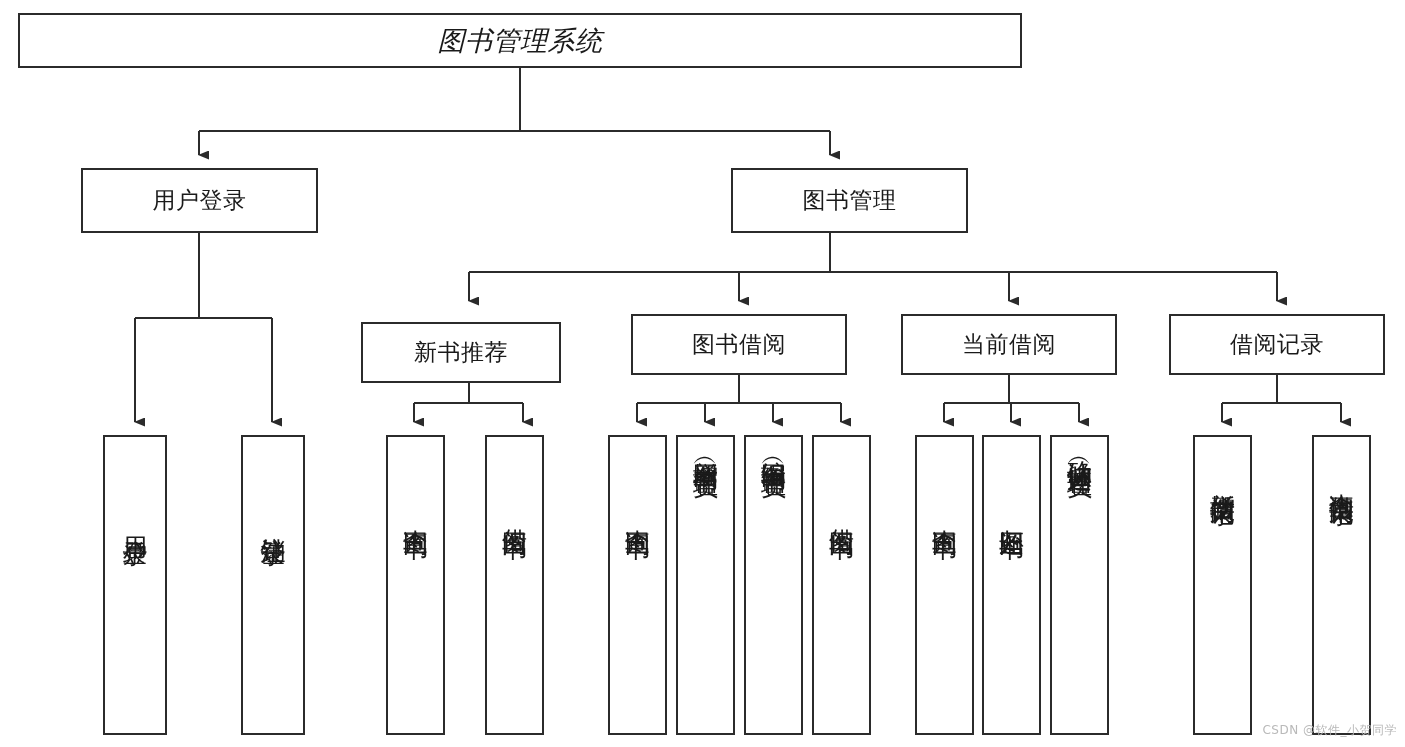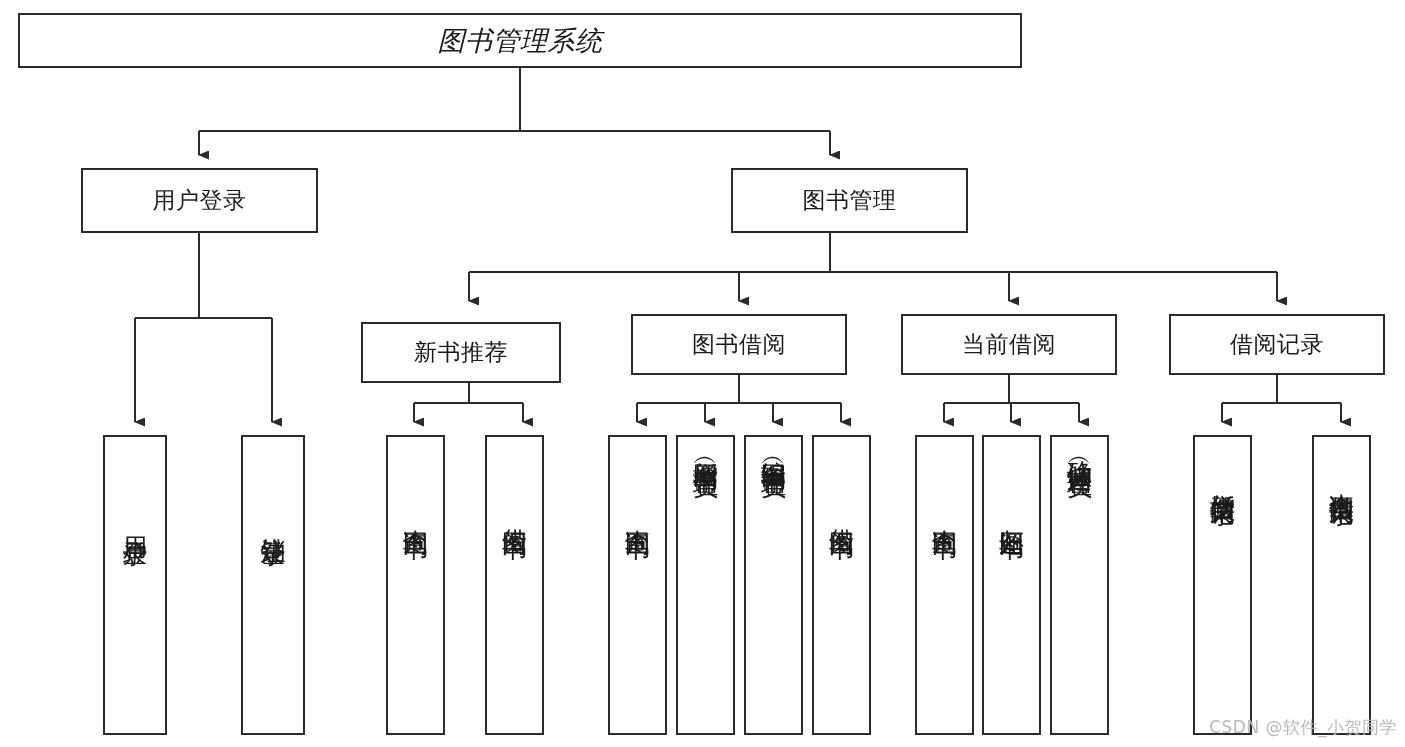--- a/index.html
+++ b/index.html
@@ -64,21 +64,21 @@
     text-orientation: upright;
     font-size: 25px;
     line-height: 1.0;
     letter-spacing: 2px;
     white-space: nowrap;
   }
   .watermark {
     position: absolute;
     right: 8px;
     bottom: 8px;
-    font-size: 17px;
+    font-size: 12px;
     color: #b9b9b9;
     letter-spacing: 0.5px;
     white-space: nowrap;
     user-select: none;
   }
 </style>
 </head>
 <body>
 
 <div id="diagram-root">

